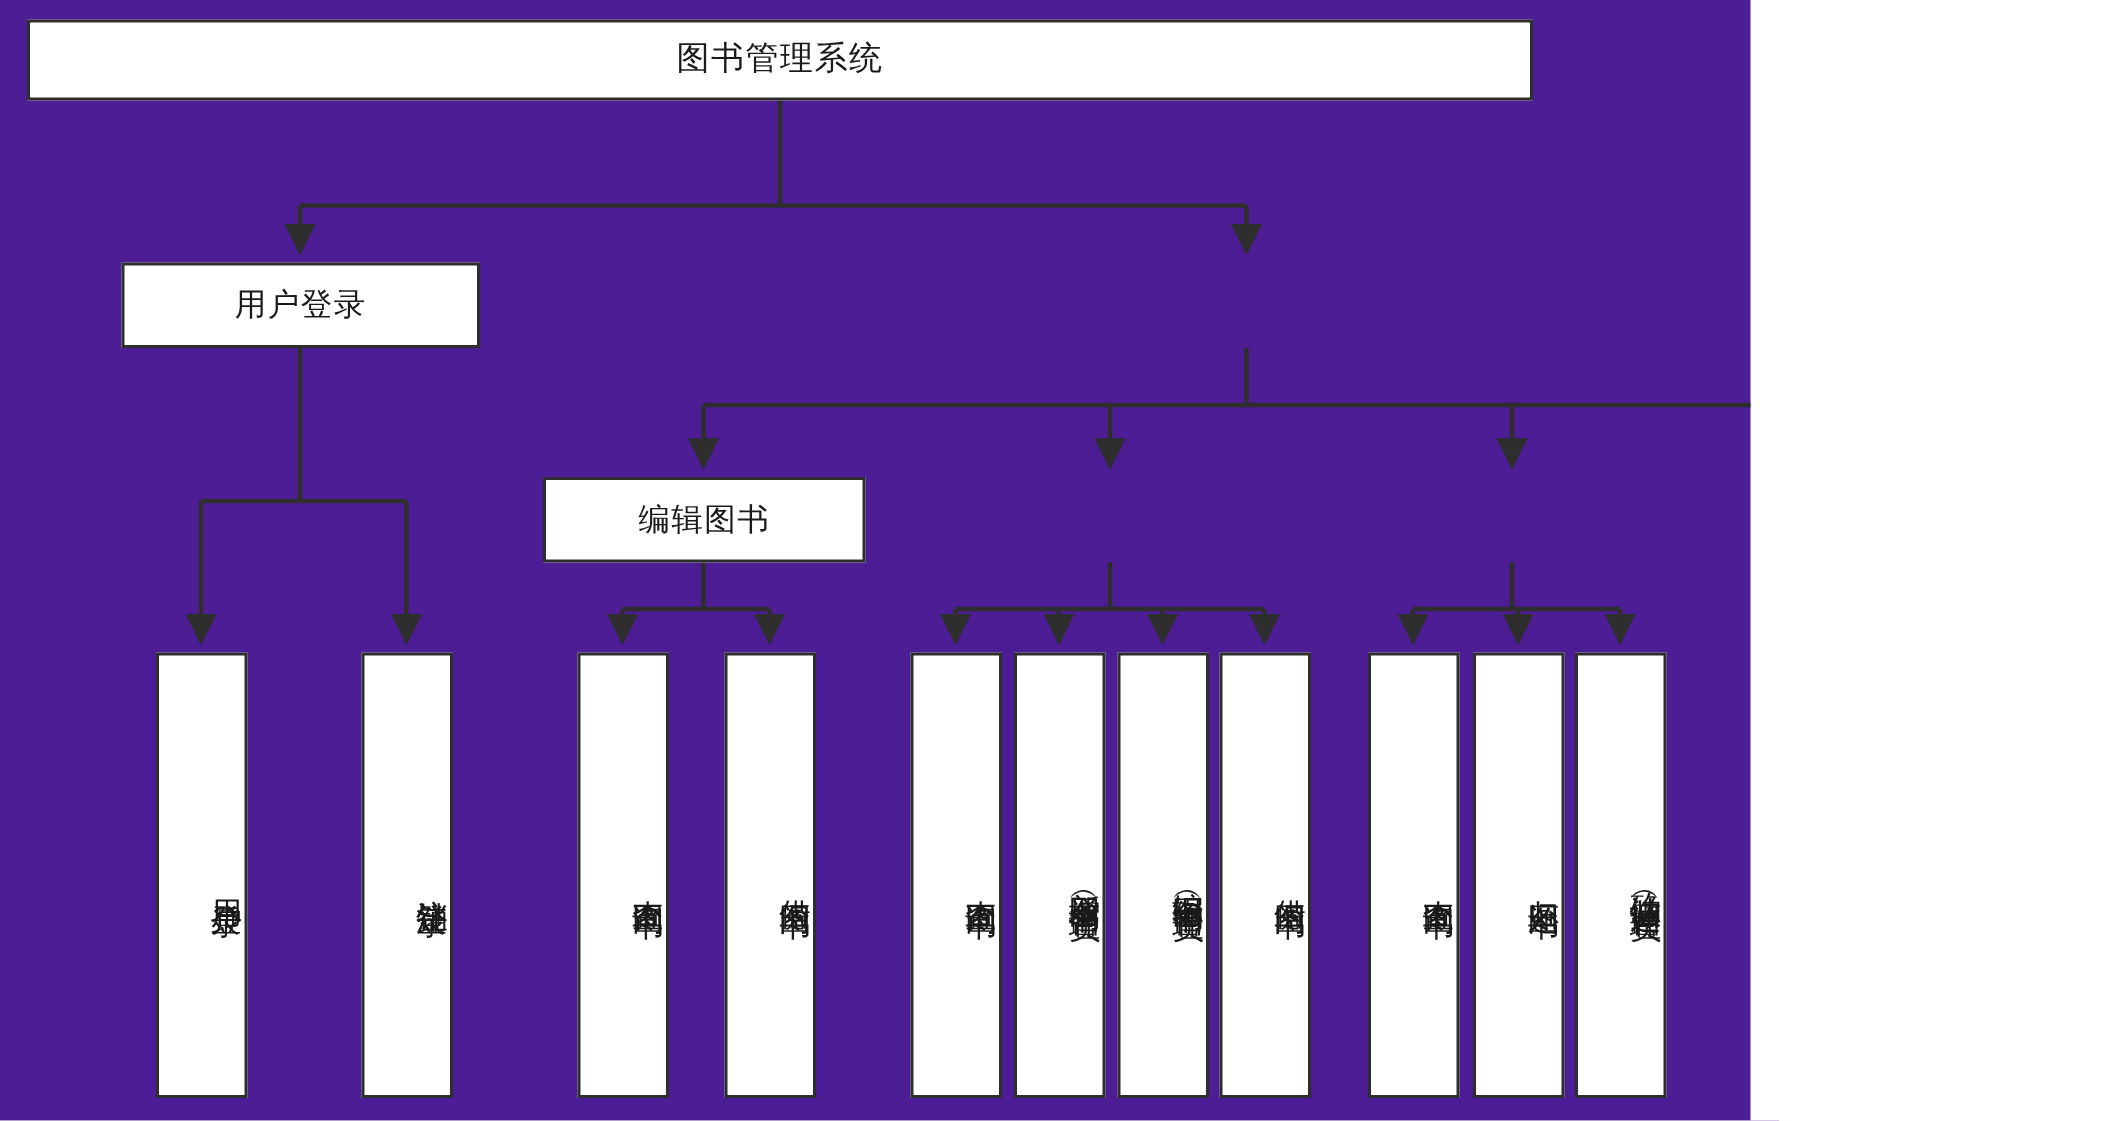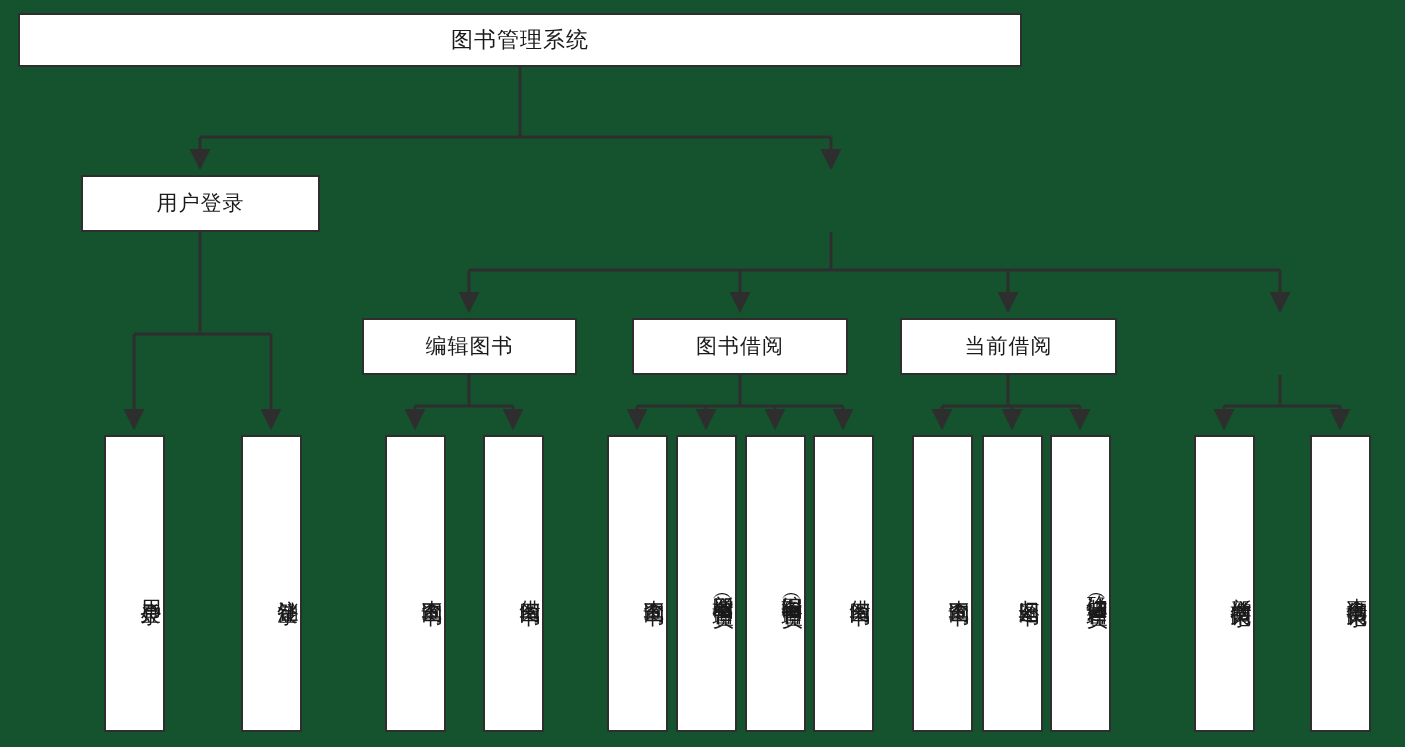--- a/index.html
+++ b/index.html
@@ -6,23 +6,23 @@
   html, body {
     margin: 0;
     padding: 0;
     background: #ffffff;
   }
   body {
     font-family: "DejaVu Sans", "Liberation Sans", sans-serif;
   }
   #diagram-root {
     position: relative;
-    width: 1405px;
+    width: 1167px;
     height: 747px;
-    background: #14532d;
+    background: #4c1d95;
     overflow: hidden;
   }
   #diagram-svg {
     position: absolute;
     left: 0;
     top: 0;
     width: 1405px;
     height: 747px;
   }
   .node {
@@ -129,22 +129,20 @@
       <path d="M 1224 406 L 1224 428" marker-end="url(#arrow)"></path>
       <path d="M 1340 406 L 1340 428" marker-end="url(#arrow)"></path>
     </g>
   </svg>
 
   <div class="node node-h node-root" style="left:18px;top:13px;width:1004px;height:54px;">图书管理系统</div>
 
   <div class="node node-h" style="left:81px;top:175px;width:239px;height:57px;">用户登录</div>
 
   <div class="node node-h" style="left:362px;top:318px;width:215px;height:57px;">编辑图书</div>
-  <div class="node node-h" style="left:632px;top:318px;width:216px;height:57px;">图书借阅</div>
-  <div class="node node-h" style="left:900px;top:318px;width:217px;height:57px;">当前借阅</div>
 
   <div class="node node-v" style="left:104px;top:435px;width:61px;height:297px;">用户登录</div>
   <div class="node node-v" style="left:241px;top:435px;width:61px;height:297px;">注销登录</div>
 
   <div class="node node-v" style="left:385px;top:435px;width:61px;height:297px;">查询图书</div>
   <div class="node node-v" style="left:483px;top:435px;width:61px;height:297px;">借阅图书</div>
 
   <div class="node node-v" style="left:607px;top:435px;width:61px;height:297px;">查询图书</div>
   <div class="node node-v" style="left:676px;top:435px;width:61px;height:297px;">新增图书（管理员）</div>
   <div class="node node-v" style="left:745px;top:435px;width:61px;height:297px;">编辑图书（管理员）</div>

